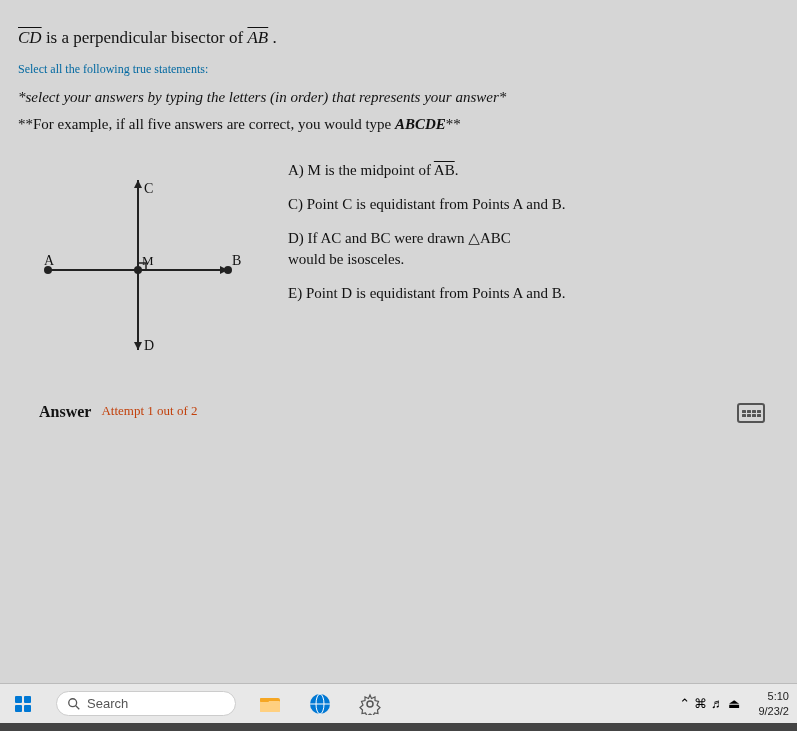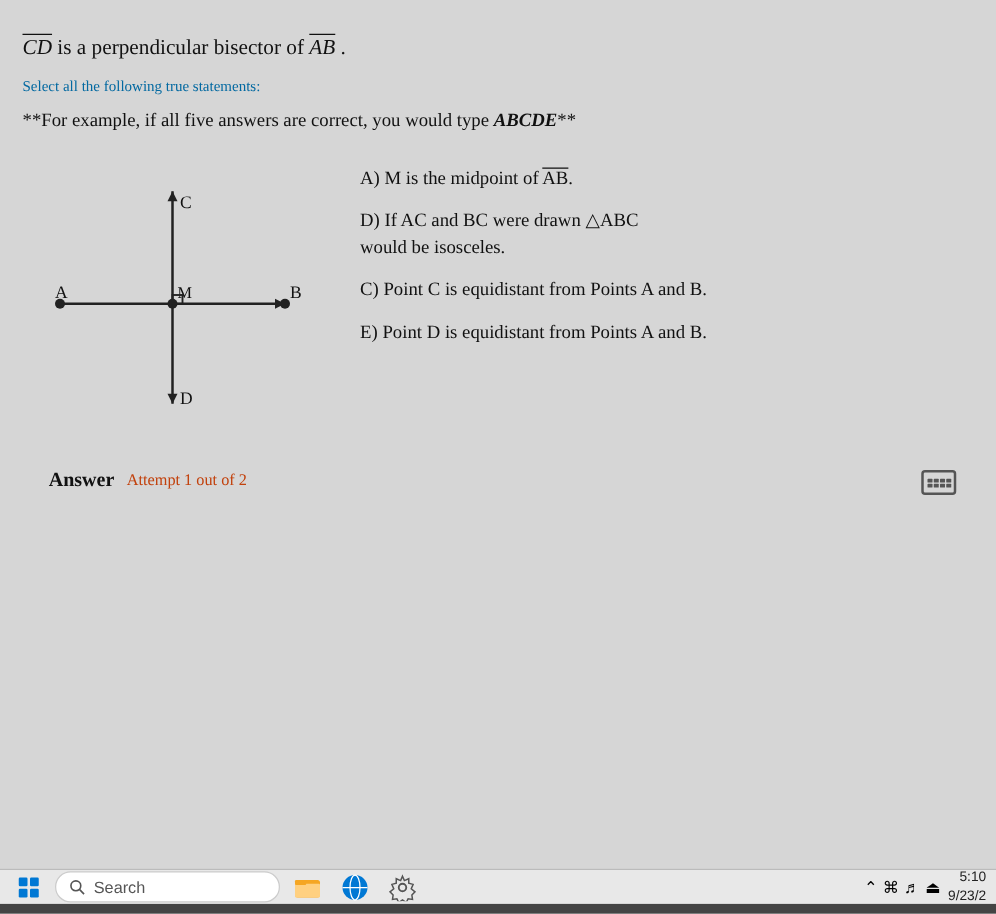--- a/index.html
+++ b/index.html
@@ -121,27 +121,27 @@
       gap: 1px;
     }
 
     .key-dot {
       background: #555;
       border-radius: 0.5px;
     }
 
     
     .taskbar {
-      height: 28px;
+      height: 40px;
       background: #e8e8e8;
       display: flex;
       align-items: center;
       padding: 0 8px;
       border-top: 1px solid #bbb;
-      gap: 6px;
+      gap: 18px;
       position: relative;
     }
 
     .taskbar-start {
       width: 30px;
       height: 30px;
       display: flex;
       align-items: center;
       justify-content: center;
       cursor: pointer;
@@ -218,20 +218,23 @@
     <span style="text-decoration:overline; font-style:italic;">CD</span>
     <span> is a perpendicular bisector of </span>
     <span style="text-decoration:overline; font-style:italic;">AB</span>
     <span>.</span>
   </div>
 
   <div class="select-line">
     <span>Select all the following true statements:</span>
   </div>
 
+  <div class="italic-note">
+    <span>*select your answers by typing the letters (in order) that represents your answer*</span>
+  </div>
 
   <div class="bold-example">
     <span>**For example, if all five answers are correct, you would type </span><span class="italic-bold">ABCDE</span><span>**</span>
   </div>
 
   <div class="content-area">
 
     <div class="diagram-area">
       <svg class="diagram-svg" viewBox="0 0 220 210">
 
@@ -262,25 +265,25 @@
     </div>
 
     <div class="answers-area">
 
       <div class="answer-item">
         <span>A) M is the midpoint of </span><span style="text-decoration:overline;">AB</span><span>.</span>
       </div>
 
 
       <div class="answer-item">
+        <span>C) Point C is equidistant from Points A and B.</span>
+      </div>
+
+      <div class="answer-item">
         <span>D) If AC and BC were drawn △ABC<br>would be isosceles.</span>
-      </div>
-
-      <div class="answer-item">
-        <span>C) Point C is equidistant from Points A and B.</span>
       </div>
 
       <div class="answer-item">
         <span>E) Point D is equidistant from Points A and B.</span>
       </div>
 
     </div>
   </div>
 
   <div class="answer-footer">

